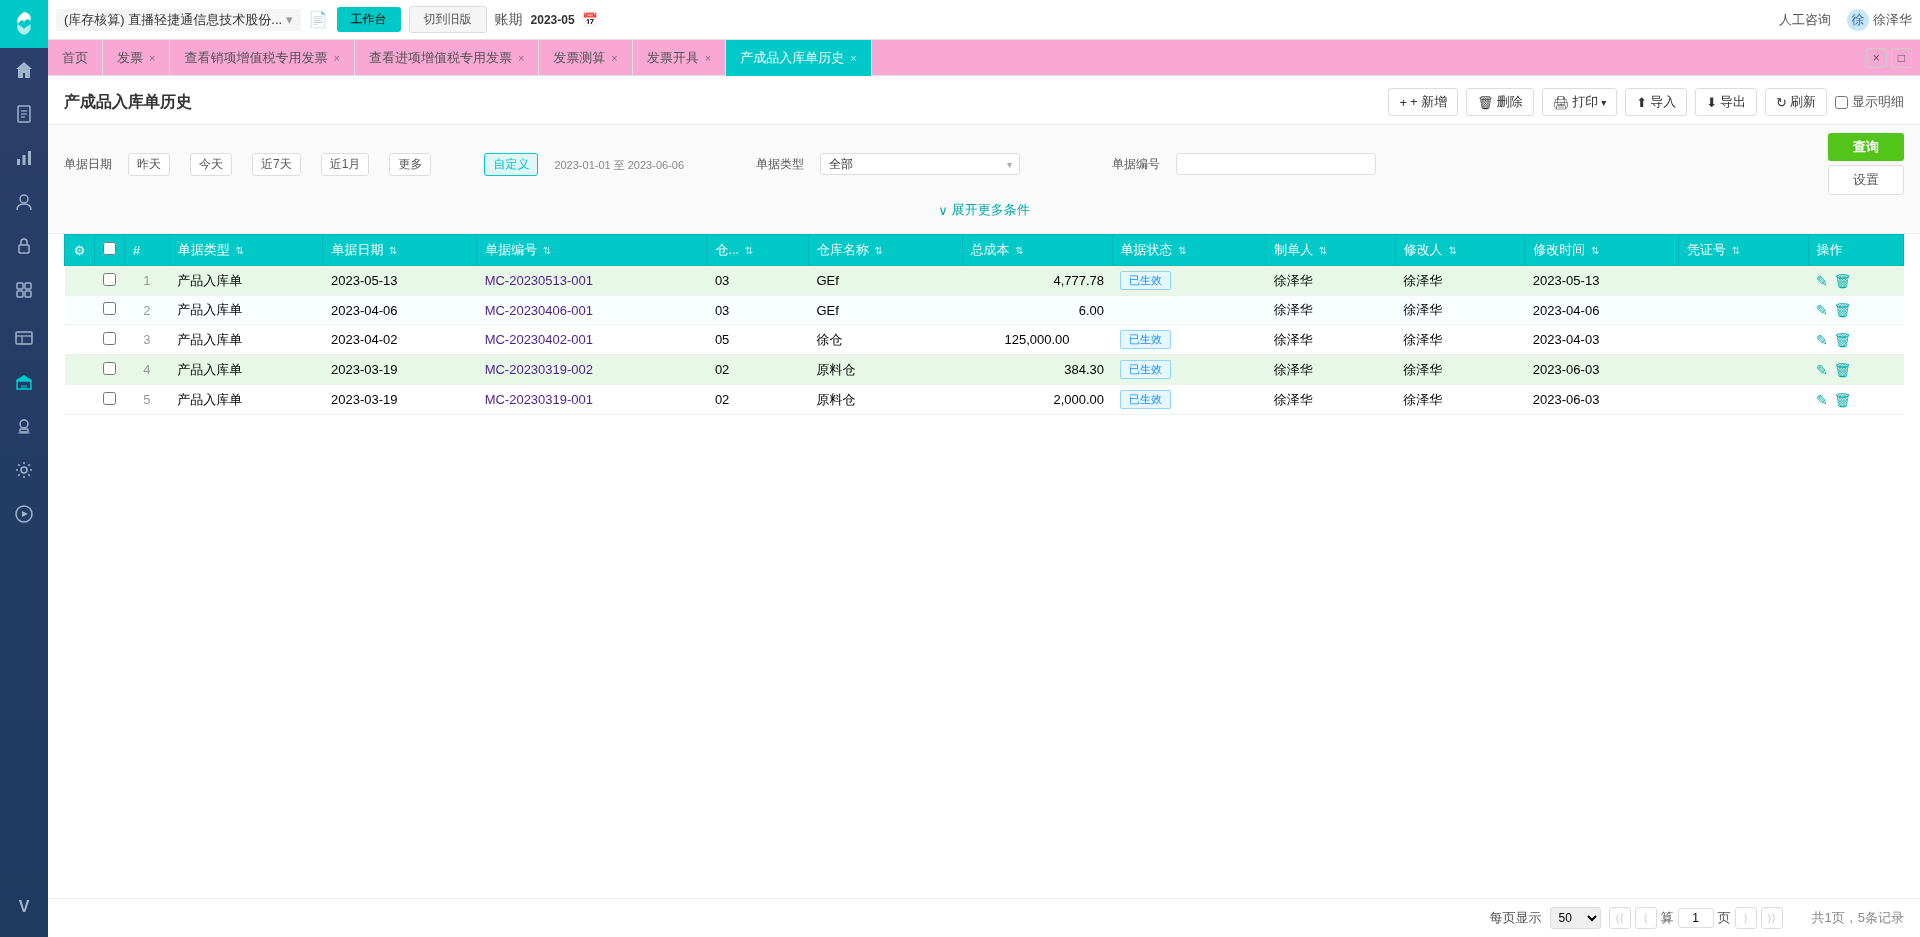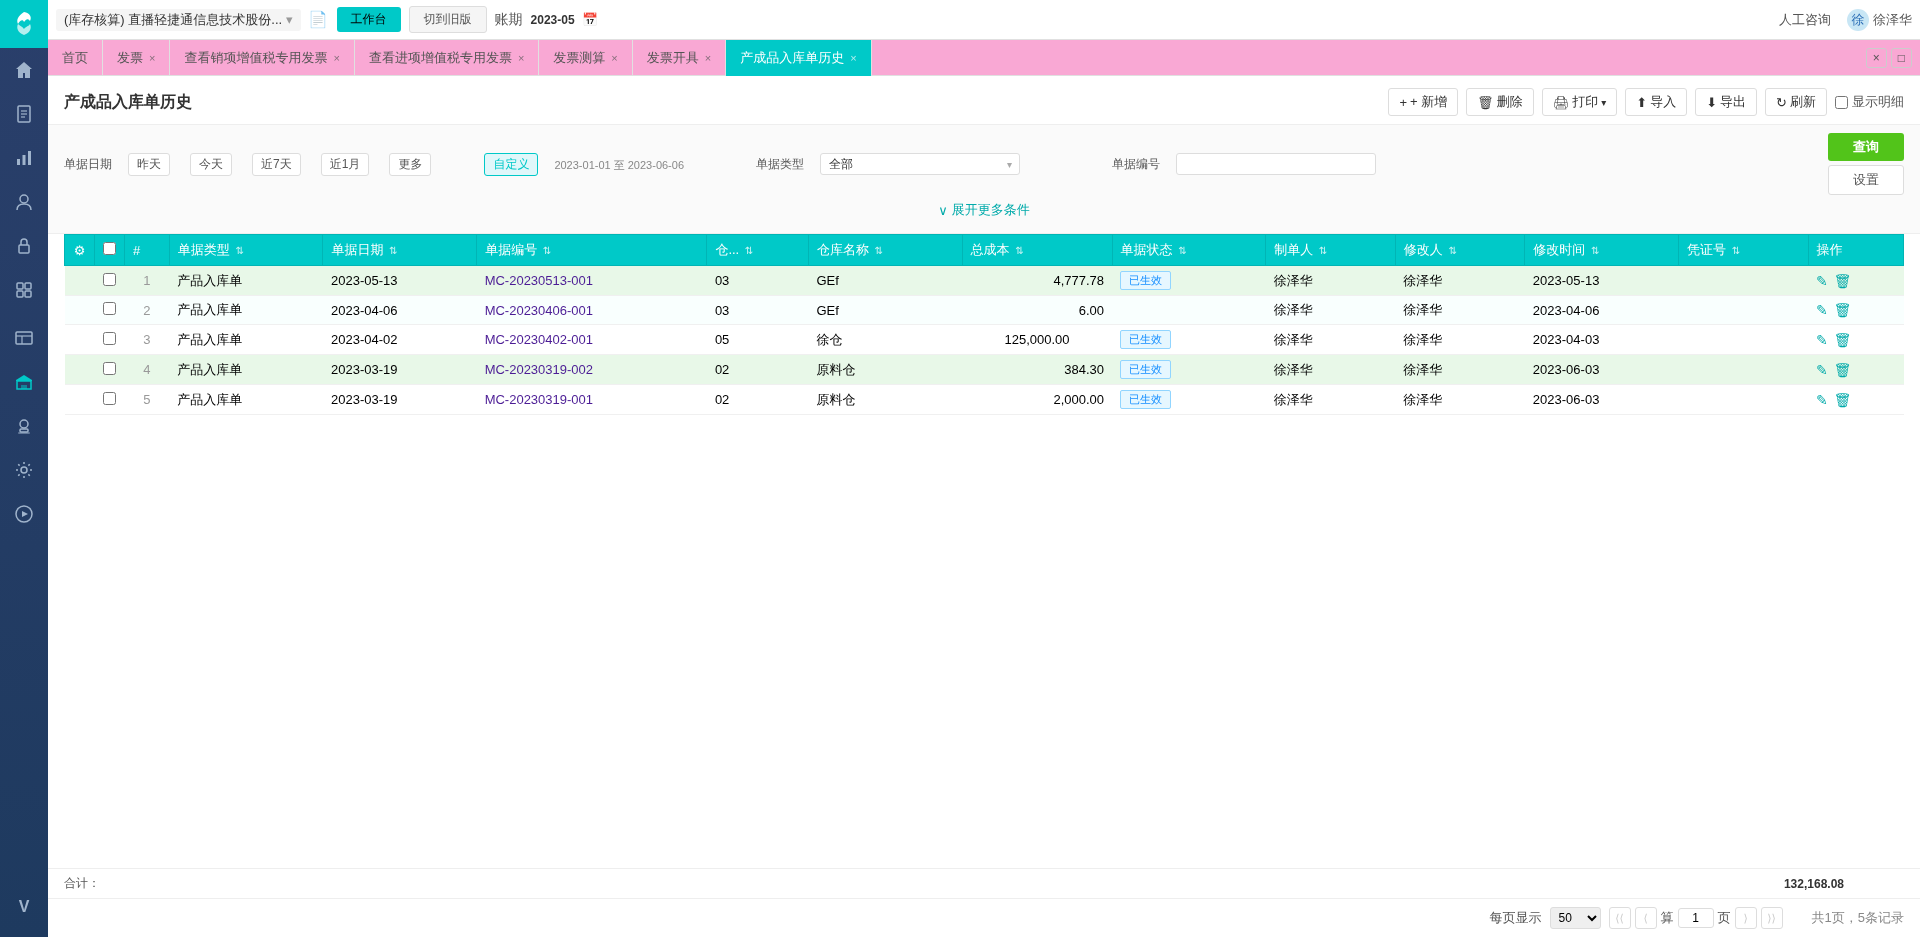--- a/index.html
+++ b/index.html
@@ -448,26 +448,20 @@
       <div class="col-op">
         <button class="op-btn" title="编辑">✎</button>
         <button class="op-btn" title="删除">🗑</button>
       </div>
     </td>
   </tr>
           </tbody>
       </table>
     </div>
 
-    <div class="table-footer">
-      <div class="footer-row">
-        <span class="total-label">合计：</span>
-        <span class="total-value">132,168.08</span>
-      </div>
-    </div>
 
     <div class="pagination">
       <span>每页显示</span>
       <select class="page-size-select">
         <option>10</option>
         <option>20</option>
         <option selected="">50</option>
         <option>100</option>
       </select>
       <div class="page-nav">

